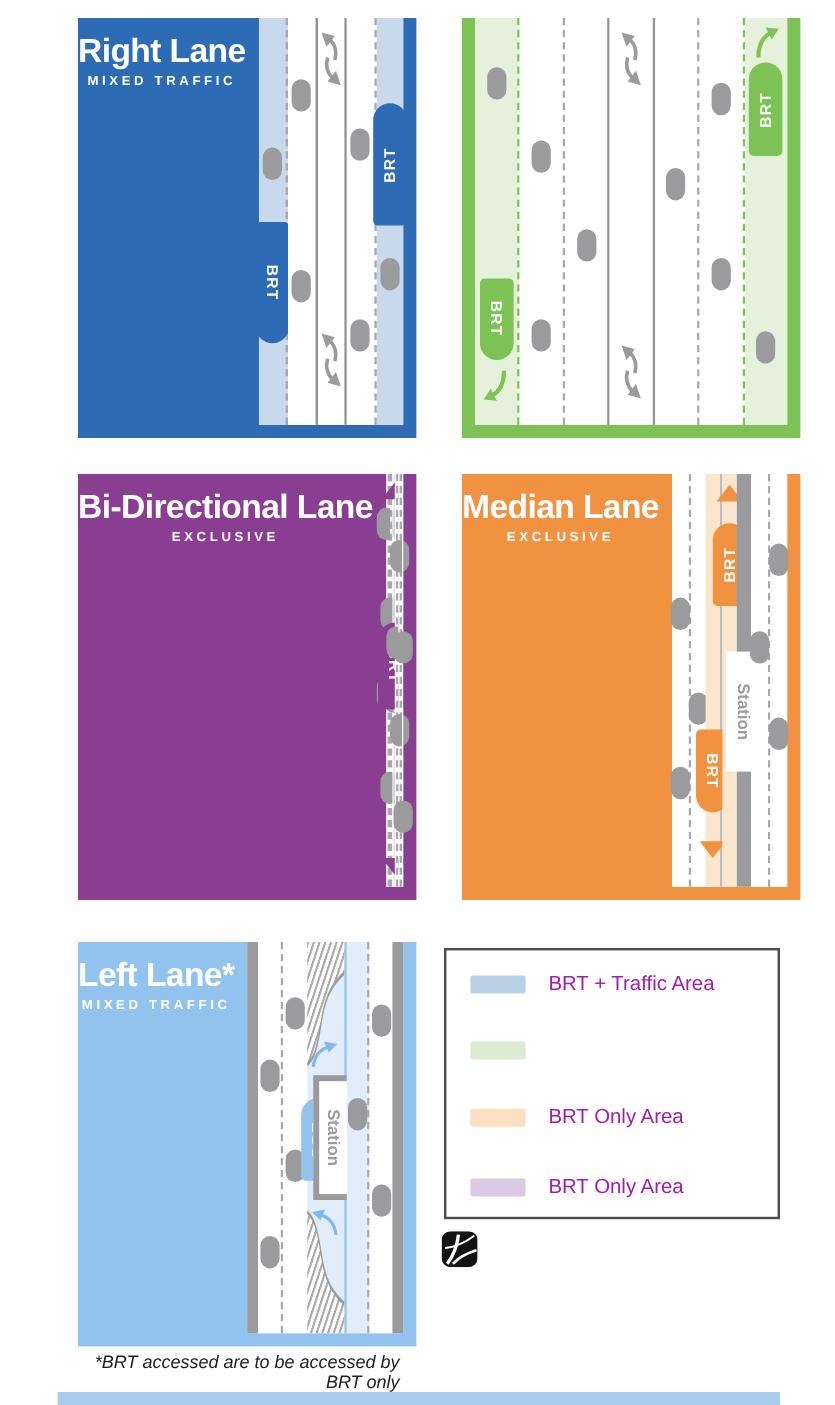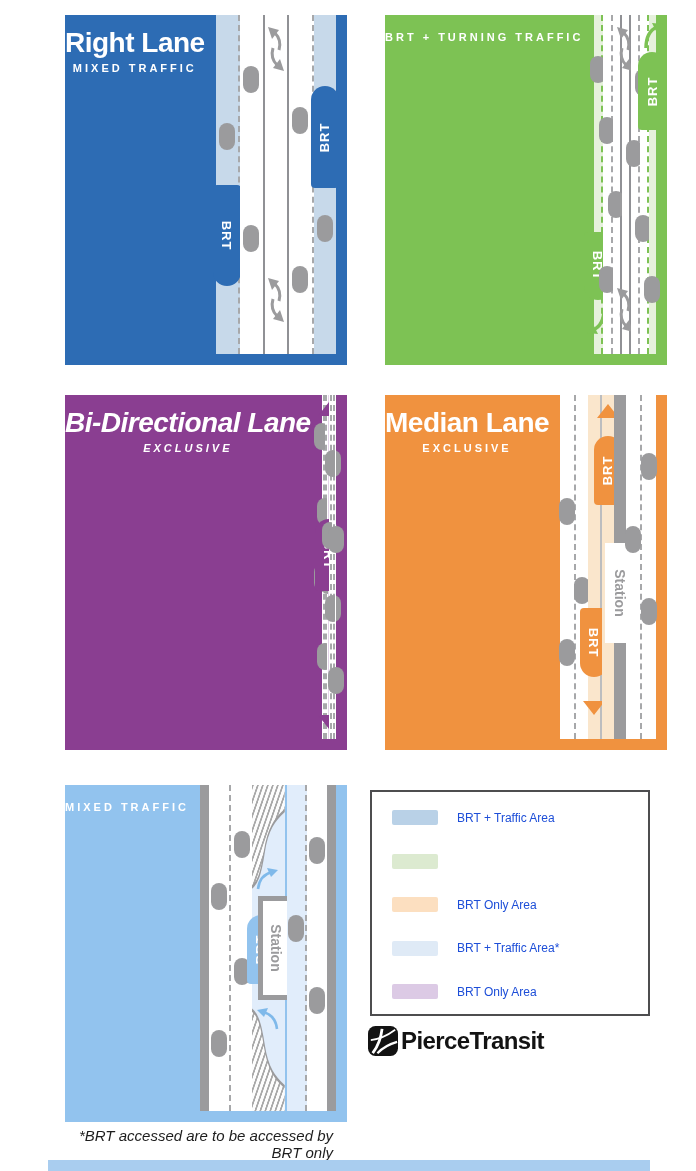--- a/index.html
+++ b/index.html
@@ -31,21 +31,21 @@
 
   .hatch { position:absolute; inset:0; width:100%; height:100%; }
 
   .legend { position:absolute; left:370px; top:790px; width:280px; height:226px;
             background:#fff; border:2px solid #4d4d4f; display:flex; flex-direction:column;
             justify-content:space-between; padding:18px 8px 15px 20px; }
   .lrow { display:flex; align-items:center; }
   .lswatchbox { width:46px; display:flex; justify-content:flex-start; margin-right:19px; flex:none; }
   .lswatch { width:46px; height:15px; border-radius:2px; }
   .lveh { width:13px; height:22px; border-radius:7px; margin-left:16px; }
-  .llabel { font-size:12px; color:#1d4ed8; }
+  .llabel { font-size:17px; color:#a21caf; }
 
   .logo { position:absolute; left:368px; top:1026px; display:flex; align-items:center; }
   .logo-icon { line-height:0; margin-right:3px; }
   .logo-text { font-size:24px; font-weight:bold; color:#131313; letter-spacing:-0.6px; }
 
   .footnote { position:absolute; left:48px; top:1127px; width:285px; text-align:right;
               font-style:italic; font-size:15px; color:#1d1d1d; }
   .bottombar { position:absolute; left:48px; top:1160px; width:602px; height:11px; }
 </style>
 </head>
@@ -91,21 +91,20 @@
       <div class="lane" style="flex: 1 1 0px; background: rgb(199, 217, 234);">
         <div class="pill up" style="top: 21%; height: 30%; background: rgb(45, 108, 180);">
           <span style="transform: rotate(-90deg);">BRT</span>
         </div>
         <div class="veh" style="top: 59%;"></div>
       </div>
     </div>
   </div>
 <div class="panel" style="left: 368px; top: 15px; width: 282px; height: 350px; background: rgb(125, 194, 84);">
     <div class="phead" style="height: 74px;">
-      <div class="psub">BRT + TURNING TRAFFIC</div>
     </div>
     <div class="road">
       <div class="lane" style="flex: 1 1 0px; background: rgb(230, 241, 220); border-right: 2px dashed rgb(125, 194, 84);">
         <div class="veh" style="top: 12%;"></div>
         <div class="pill down" style="top: 64%; height: 20%; background: rgb(125, 194, 84);">
           <span style="transform: rotate(90deg);">BRT</span>
         </div>
         <div class="svgitem" style="top: 86%; transform: translateX(-50%) rotate(180deg);"><svg width="24" height="28" viewBox="0 0 24 28">
             <path d="M6 26 C6 15 10 8 17 5" fill="none" stroke="#7dc254" stroke-width="3.5"></path>
             <polygon points="23,2 12,1 17,11" fill="#7dc254"></polygon>
@@ -145,21 +144,21 @@
             <polygon points="23,2 12,1 17,11" fill="#7dc254"></polygon>
           </svg></div>
         <div class="pill up" style="top: 11%; height: 23%; background: rgb(125, 194, 84);">
           <span style="transform: rotate(-90deg);">BRT</span>
         </div>
         <div class="veh" style="top: 77%;"></div>
       </div>
     </div>
   </div>
 <div class="panel" style="left: 48px; top: 395px; width: 282px; height: 355px; background: rgb(138, 62, 145);">
-    <div class="phead" style="height: 74px; font-style: italic;">
+    <div class="phead" style="height: 74px;">
       <div class="ptitle">Bi-Directional Lane</div>
       <div class="psub">EXCLUSIVE</div>
     </div>
     <div class="road">
       <div class="lane" style="flex: 1 1 0px; background: rgb(255, 255, 255); border-right: 2px dashed rgb(167, 168, 170);">
         <div class="veh" style="top: 8%;"></div>
         <div class="veh" style="top: 49%;"></div>
       </div>
       <div class="lane" style="flex: 1 1 0px; background: rgb(255, 255, 255); border-right: 2px dashed rgb(167, 168, 170);">
         <div class="veh" style="top: 30%;"></div>
@@ -222,20 +221,21 @@
         <div class="veh" style="top: 38%;"></div>
       </div>
       <div class="lane" style="flex: 1.15 1 0px; background: rgb(255, 255, 255);">
         <div class="veh" style="top: 17%;"></div>
         <div class="veh" style="top: 59%;"></div>
       </div>
     </div>
   </div>
 <div class="panel" style="left: 48px; top: 785px; width: 282px; height: 337px; background: rgb(146, 195, 238);">
     <div class="phead" style="height: 70px;">
+      <div class="ptitle">Left Lane*</div>
       <div class="psub">MIXED TRAFFIC</div>
     </div>
     <div class="road">
       <div class="lane" style="flex: 0.45 1 0px; background: rgb(155, 155, 157);"></div>
       <div class="lane" style="flex: 1 1 0px; background: rgb(255, 255, 255); border-right: 2px dashed rgb(167, 168, 170);">
         <div class="veh" style="top: 30%;"></div>
         <div class="veh" style="top: 75%;"></div>
       </div>
       <div class="lane" style="flex: 1.05 1 0px; background: rgb(255, 255, 255);">
         <div class="veh" style="top: 14%;"></div>
@@ -294,32 +294,25 @@
       </div>
     </div>
     <div class="lrow">
       <div class="lswatchbox">
         <div class="lswatch" style="background: rgb(252, 223, 192);"></div>
       </div>
       <div class="llabel">BRT Only Area</div>
     </div>
     <div class="lrow">
       <div class="lswatchbox">
-        <div class="lswatch" style="background: rgb(223, 234, 246);"></div>
-      </div>
-      <div class="llabel">BRT + Traffic Area*</div>
-    </div>
-    <div class="lrow">
-      <div class="lswatchbox">
         <div class="lswatch" style="background: rgb(220, 202, 229);"></div>
       </div>
       <div class="llabel">BRT Only Area</div>
     </div>
   </div>
 <div class="logo">
     <div class="logo-icon"><svg width="30" height="30" viewBox="0 0 32 32">
         <rect width="32" height="32" rx="8" fill="#131313"></rect>
         <path d="M5 29 C11 21 14 12 15 3" stroke="#fff" stroke-width="3" fill="none"></path>
         <path d="M10 29 C16 23 24 19 31 17" stroke="#fff" stroke-width="2.4" fill="none"></path>
         <path d="M29 4 C21 10 12 14 3 15" stroke="#fff" stroke-width="1.8" fill="none"></path>
       </svg></div>
-    <div class="logo-text">PierceTransit</div>
   </div>
 
 </body></html>

